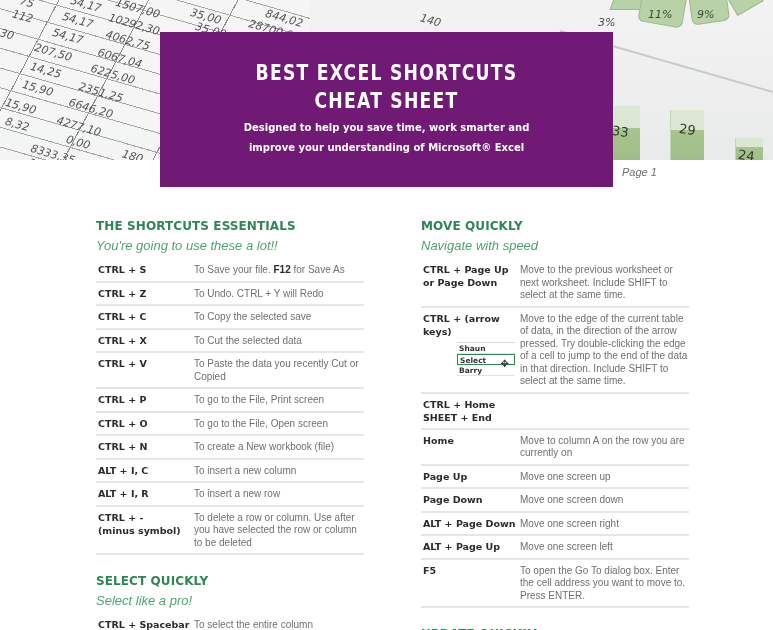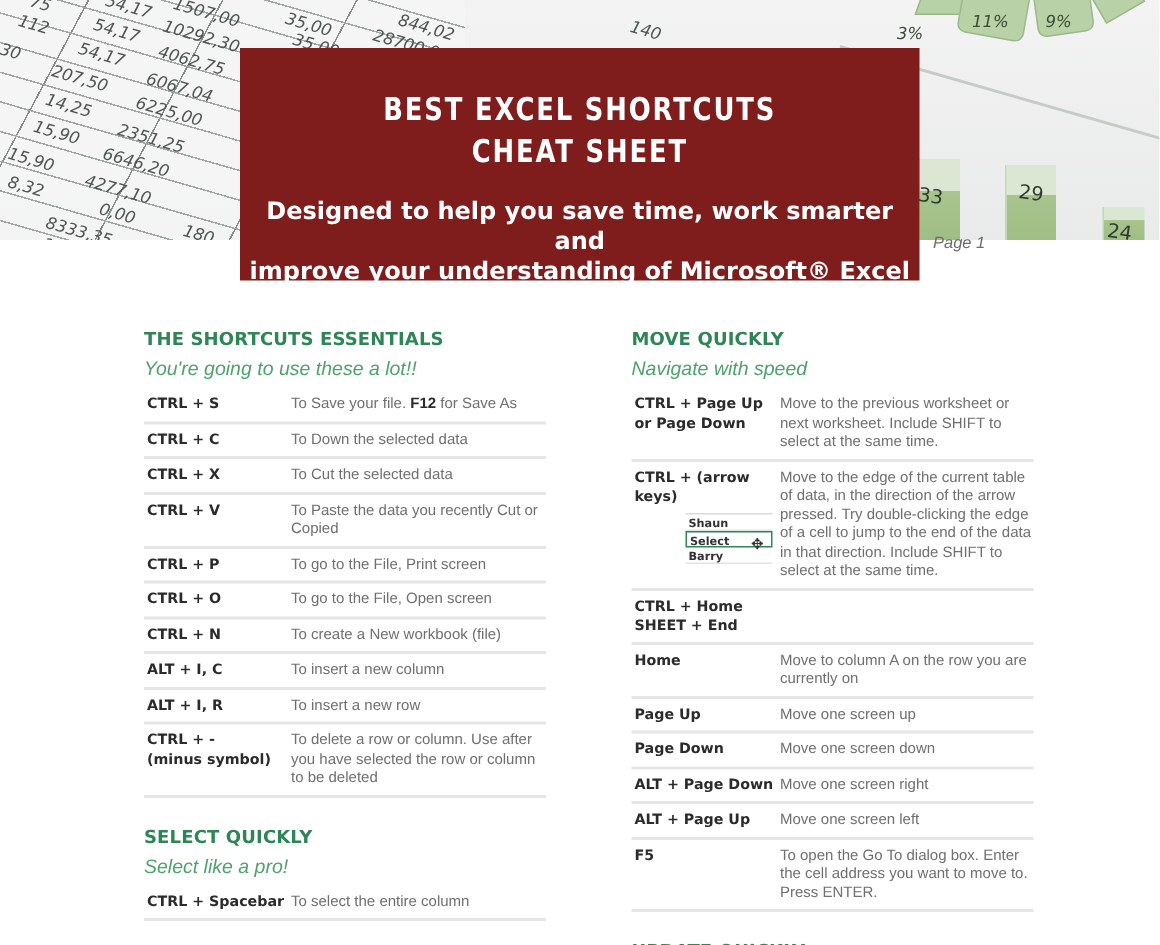--- a/index.html
+++ b/index.html
@@ -33,35 +33,35 @@
   .hero .bar {
     position: absolute; bottom: 0; background: linear-gradient(180deg, #dbe7d2 0%, #dbe7d2 40%, #a9c48f 40%, #9fbe85 100%);
     border-left: 1px solid #c4d6b7;
   }
   .hero .bar-label { position: absolute; font-family: "DejaVu Sans", sans-serif; font-size: 13px; color: #2f3a2c; transform: rotate(8deg); }
   .hero .pct { position: absolute; font-family: "DejaVu Sans", sans-serif; font-style: italic; font-size: 11px; color: #3c4a37; }
 
   
   .banner {
     position: absolute; left: 160px; top: 32px; width: 453px; height: 155px;
-    background: #7f1d1d; color: #ffffff; text-align: center;
+    background: #701a75; color: #ffffff; text-align: center;
   }
   .banner-title {
     margin-top: 27px;
     font-family: "DejaVu Sans", sans-serif; font-weight: bold;
     font-size: 21px; line-height: 28px; letter-spacing: 1.5px;
     transform: scaleX(0.82); transform-origin: center;
   }
   .banner-sub {
-    margin-top: 16px; font-family: "DejaVu Sans", sans-serif; font-weight: bold;
-    font-size: 16px; line-height: 20px; letter-spacing: 0;
+    margin-top: 3px; font-family: "DejaVu Sans", sans-serif; font-weight: bold;
+    font-size: 10px; line-height: 20px; letter-spacing: 0;
   }
 
   .page-label {
-    position: absolute; left: 622px; top: 156px; font-size: 11px; font-style: italic; color: #6d6d6d;
+    position: absolute; left: 622px; top: 166px; font-size: 11px; font-style: italic; color: #6d6d6d;
   }
 
   
   .col { position: absolute; width: 268px; }
   .col-left { left: 96px; top: 218px; }
   .col-right { left: 421px; top: 218px; }
 
   .sec-title {
     font-family: "DejaVu Sans", sans-serif; font-weight: bold; font-size: 12px;
     color: #2e8555; letter-spacing: 0.1px; line-height: 16px;
@@ -167,23 +167,29 @@
     <div class="sec-sub">You're going to use these a lot!!</div>
     <div class="rows" id="rows-essentials">
         <div class="row">
           <div class="key">
             <div>CTRL + S</div>
           </div>
           <div class="desc">To Save your file. <b>F12</b> for Save As</div>
         </div>
         <div class="row">
           <div class="key">
+            <div>CTRL + Z</div>
+          </div>
+          <div class="desc">To Undo. CTRL + Y will Redo</div>
+        </div>
+        <div class="row">
+          <div class="key">
             <div>CTRL + C</div>
           </div>
-          <div class="desc">To Down the selected data</div>
+          <div class="desc">To Copy the selected save</div>
         </div>
         <div class="row">
           <div class="key">
             <div>CTRL + X</div>
           </div>
           <div class="desc">To Cut the selected data</div>
         </div>
         <div class="row">
           <div class="key">
             <div>CTRL + V</div>

